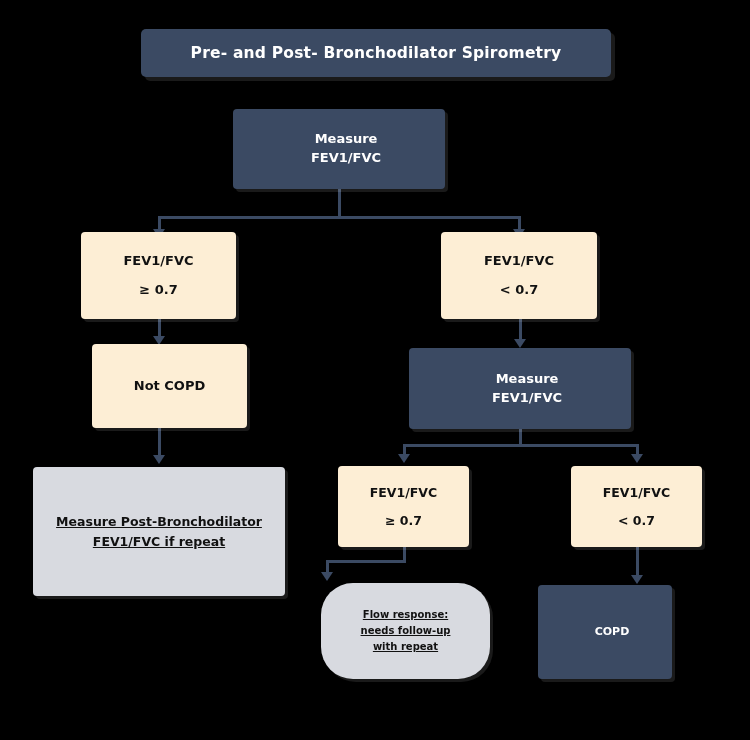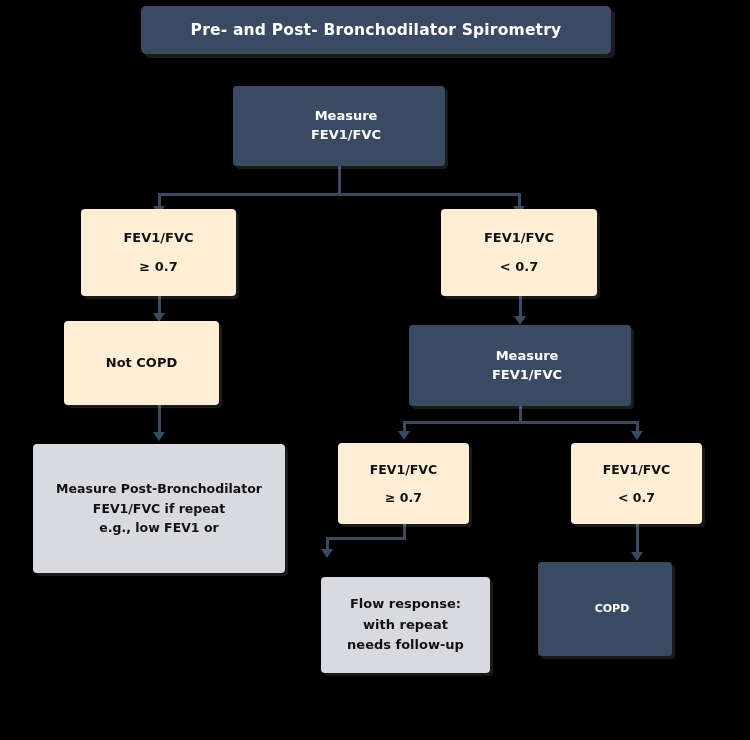--- a/index.html
+++ b/index.html
@@ -10,20 +10,21 @@
     background: #000000;
     font-family: "DejaVu Sans", sans-serif;
     overflow: hidden;
   }
 
   #canvas {
     position: relative;
     width: 750px;
     height: 712px;
     background: #000000;
+    margin-top: 23px;
   }
 
   
   .node {
     position: absolute;
     display: flex;
     align-items: center;
     justify-content: center;
     text-align: center;
     border-radius: 4px;
@@ -47,20 +48,21 @@
   }
 
   .node-cream {
     background: #fdeed5;
     color: #111111;
   }
 
   .node-gray {
     background: #d8dae0;
     color: #111111;
+    text-decoration: underline;
   }
 
   
   #title-banner {
     position: absolute;
     left: 141px;
     top: 6px;
     width: 470px;
     height: 48px;
     background: #3b4a63;
@@ -158,60 +160,59 @@
     </span>
   </div>
 
   <div class="node node-cream" style="left:441px; top:209px; width:156px; height:87px; font-size:13px;">
     <span class="lines" style="line-height:2.2;">
       <span>FEV1/FVC</span>
       <span>&lt; 0.7</span>
     </span>
   </div>
 
-  <div class="node node-cream" style="left:64px; top:321px; width:155px; height:84px; font-size:13px;">
+  <div class="node node-cream" style="left:92px; top:321px; width:155px; height:84px; font-size:13px;">
     <span class="lines">
       <span>Not COPD</span>
     </span>
   </div>
 
   <div class="node node-dark" style="left:409px; top:325px; width:222px; height:81px; font-size:13px;">
     <span class="lines">
       <span>Measure</span>
       <span>FEV1/FVC</span>
     </span>
   </div>
 
   <div class="node node-gray" style="left:33px; top:444px; width:252px; height:129px; font-size:12.5px;">
     <span class="lines" style="line-height:1.55;">
       <span>Measure Post-Bronchodilator</span>
       <span>FEV1/FVC if repeat</span>
-      <span>e.g., low FEV1 or</span>
     </span>
   </div>
 
   <div class="node node-cream" style="left:338px; top:443px; width:131px; height:81px; font-size:12.5px;">
     <span class="lines" style="line-height:2.2;">
       <span>FEV1/FVC</span>
       <span>≥ 0.7</span>
     </span>
   </div>
 
   <div class="node node-cream" style="left:571px; top:443px; width:131px; height:81px; font-size:12.5px;">
     <span class="lines" style="line-height:2.2;">
       <span>FEV1/FVC</span>
       <span>&lt; 0.7</span>
     </span>
   </div>
 
-  <div class="node node-gray" style="left:321px; top:577px; width:169px; height:96px; font-size:13px;">
+  <div class="node node-gray" style="left:321px; top:560px; width:169px; height:96px; font-size:10px;border-radius:32px;">
     <span class="lines" style="line-height:1.6;">
       <span>Flow response:</span>
+      <span>needs follow-up</span>
       <span>with repeat</span>
-      <span>needs follow-up</span>
     </span>
   </div>
 
   <div class="node node-dark" style="left:538px; top:562px; width:134px; height:94px; font-size:11px;">
     <span class="lines" style="line-height:1.6;">
       <span>COPD</span>
     </span>
   </div>
 
   <div id="footnote">

